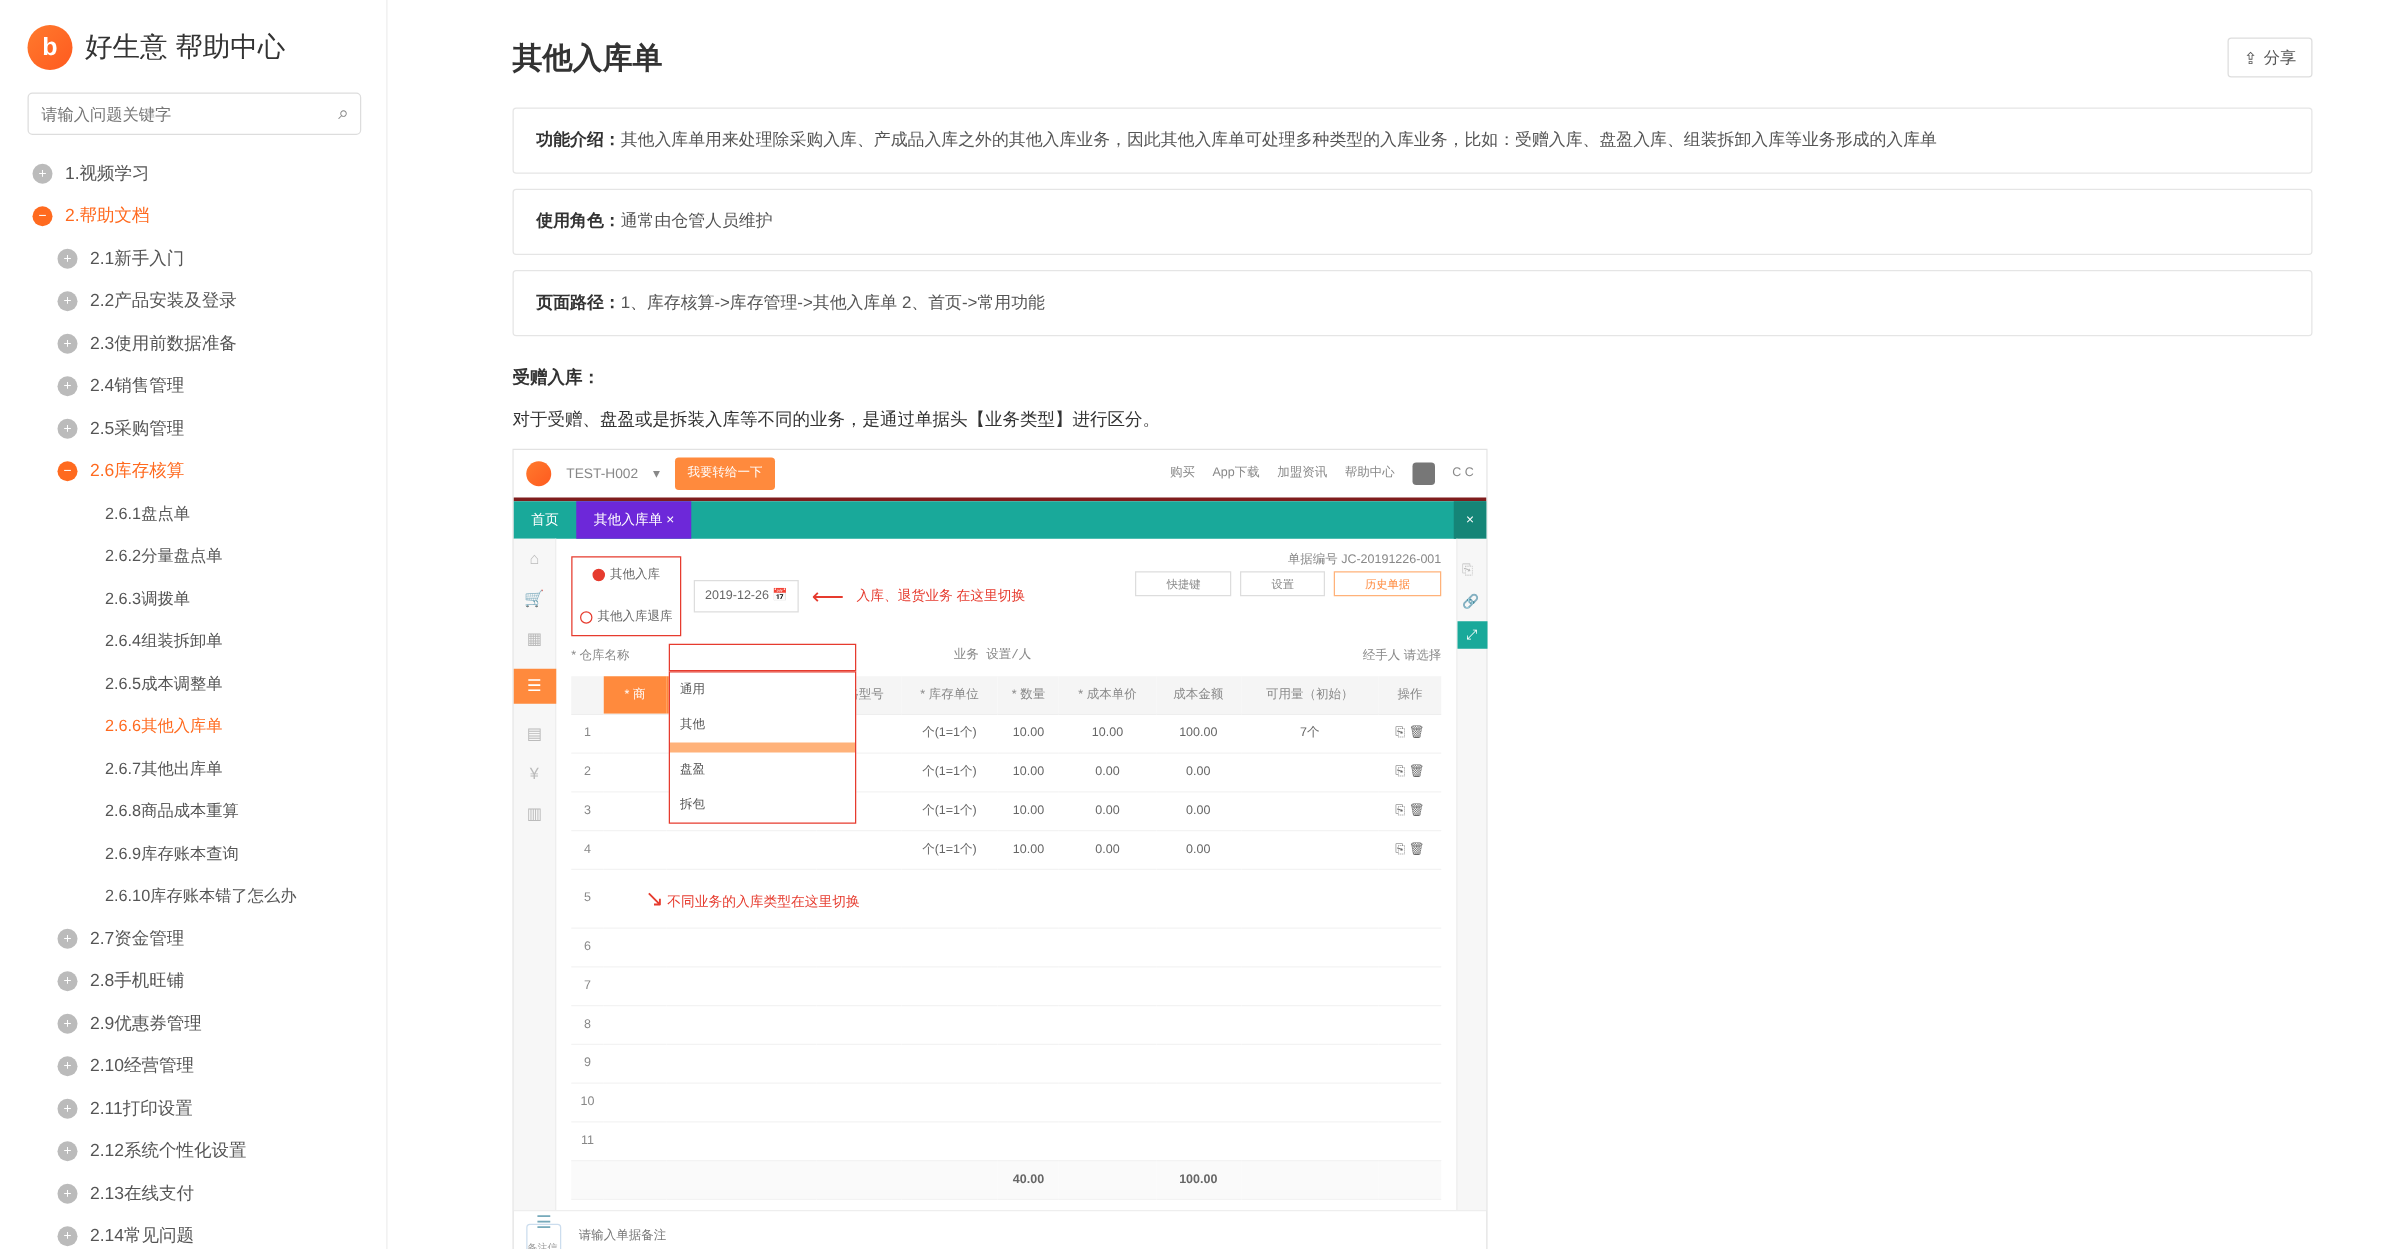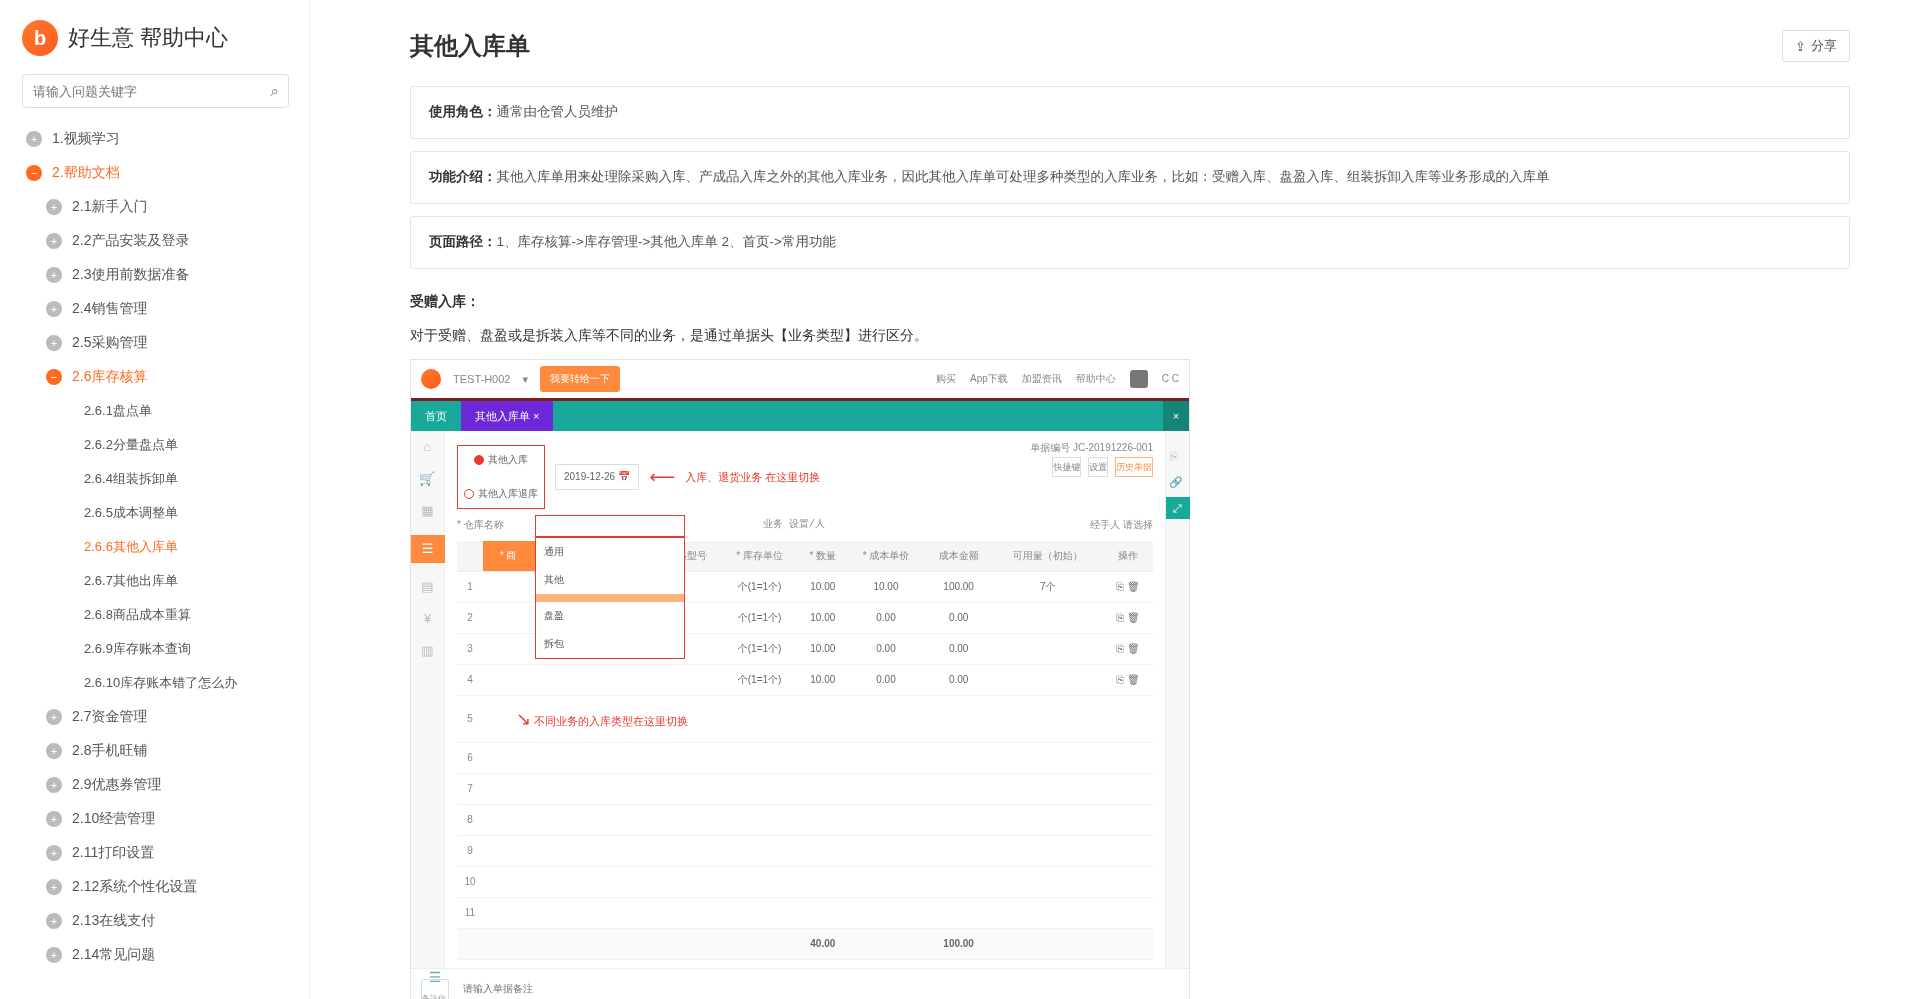--- a/index.html
+++ b/index.html
@@ -47,21 +47,21 @@
 .app-side .sic{width:16px;height:16px;color:#bbb;font-size:13px;display:flex;align-items:center;justify-content:center;}
 .app-side .sic.active{ background:#ff8a3d; color:#fff; width:34px; height:28px; border-radius:0;}
 .app-main{ flex:1; padding:8px 12px; position:relative;}
 .redbox{ border:1.5px solid #e63b2e; padding:4px 6px; display:inline-flex; align-items:center; gap:14px; font-size:10px;flex-direction:column; }
 .redbox label{display:inline-flex;align-items:center;gap:4px;}
 .redbox .dot{width:10px;height:10px;border:1.5px solid #e63b2e;border-radius:50%;display:inline-block;}
 .redbox .dot.fill{background:#e63b2e;}
 .date-row{display:flex;align-items:center;gap:10px;margin:6px 0;}
 .redtxt{color:#e63b2e;font-size:11px;}
 .meta-right{position:absolute; right:12px; top:8px; font-size:10px; color:#888; text-align:right; line-height:1.8;}
-.meta-right .tag{display:inline-block;padding:1px 0;border:1px solid #ddd;margin-left:4px;font-size:9px;}
+.meta-right .tag{display:inline-block;padding:1px 24px;border:1px solid #ddd;margin-left:4px;font-size:9px;}
 .meta-right .tag.o{border-color:#ffb27a;color:#ff8a3d;}
 .formrow{display:flex;gap:18px;margin:6px 0 4px 0;font-size:10px;color:#888;}
 .formrow span{min-width:60px;}
 .dropdown-wrap{position:relative; display:inline-block;}
 .dd-input{border:1.5px solid #e63b2e; width:150px; height:22px; padding:2px 6px; font-size:10px; background:#fff;}
 .dd-list{position:absolute; top:22px; left:0; border:1.5px solid #e63b2e; background:#fff; width:150px; z-index:5;}
 .dd-list div{padding:4px 8px; font-size:10px; color:#555;}
 .dd-list div.hl{background:#ffb27a;color:#fff;}
 .grid{ width:100%; border-collapse:collapse; margin-top:4px; font-size:10px;}
 .grid th{ background:#f5f5f5; font-weight:normal; color:#888; padding:5px 4px; border-bottom:1px solid #eee; text-align:center;}
@@ -123,20 +123,23 @@
           <span class="plus">−</span>
           <span>2.6库存核算</span>
         </li>
       <li class="lvl3">
           <span>2.6.1盘点单</span>
         </li>
       <li class="lvl3">
           <span>2.6.2分量盘点单</span>
         </li>
       <li class="lvl3">
+          <span>2.6.3调拨单</span>
+        </li>
+      <li class="lvl3">
           <span>2.6.4组装拆卸单</span>
         </li>
       <li class="lvl3">
           <span>2.6.5成本调整单</span>
         </li>
       <li class="lvl3 active">
           <span>2.6.6其他入库单</span>
         </li>
       <li class="lvl3">
           <span>2.6.7其他出库单</span>
@@ -188,24 +191,24 @@
   <main class="main">
     <div class="title-row">
       <h1 class="page-title">其他入库单</h1>
       <button class="share-btn">
           <span>⇪</span>
           <span>分享</span>
         </button>
     </div>
 
     <div class="info-box">
+      <b>功能介绍：</b><span>其他入库单用来处理除采购入库、产成品入库之外的其他入库业务，因此其他入库单可处理多种类型的入库业务，比如：受赠入库、盘盈入库、组装拆卸入库等业务形成的入库单</span>
+    </div>
+    <div class="info-box">
       <b>使用角色：</b><span>通常由仓管人员维护</span>
-    </div>
-    <div class="info-box">
-      <b>功能介绍：</b><span>其他入库单用来处理除采购入库、产成品入库之外的其他入库业务，因此其他入库单可处理多种类型的入库业务，比如：受赠入库、盘盈入库、组装拆卸入库等业务形成的入库单</span>
     </div>
     <div class="info-box">
       <b>页面路径：</b><span>1、库存核算-&gt;库存管理-&gt;其他入库单 2、首页-&gt;常用功能</span>
     </div>
 
     <div class="content-block">
       <div class="step-head">受赠入库：</div>
       <p>对于受赠、盘盈或是拆装入库等不同的业务，是通过单据头【业务类型】进行区分。</p>
 
       <div class="app-shot">

